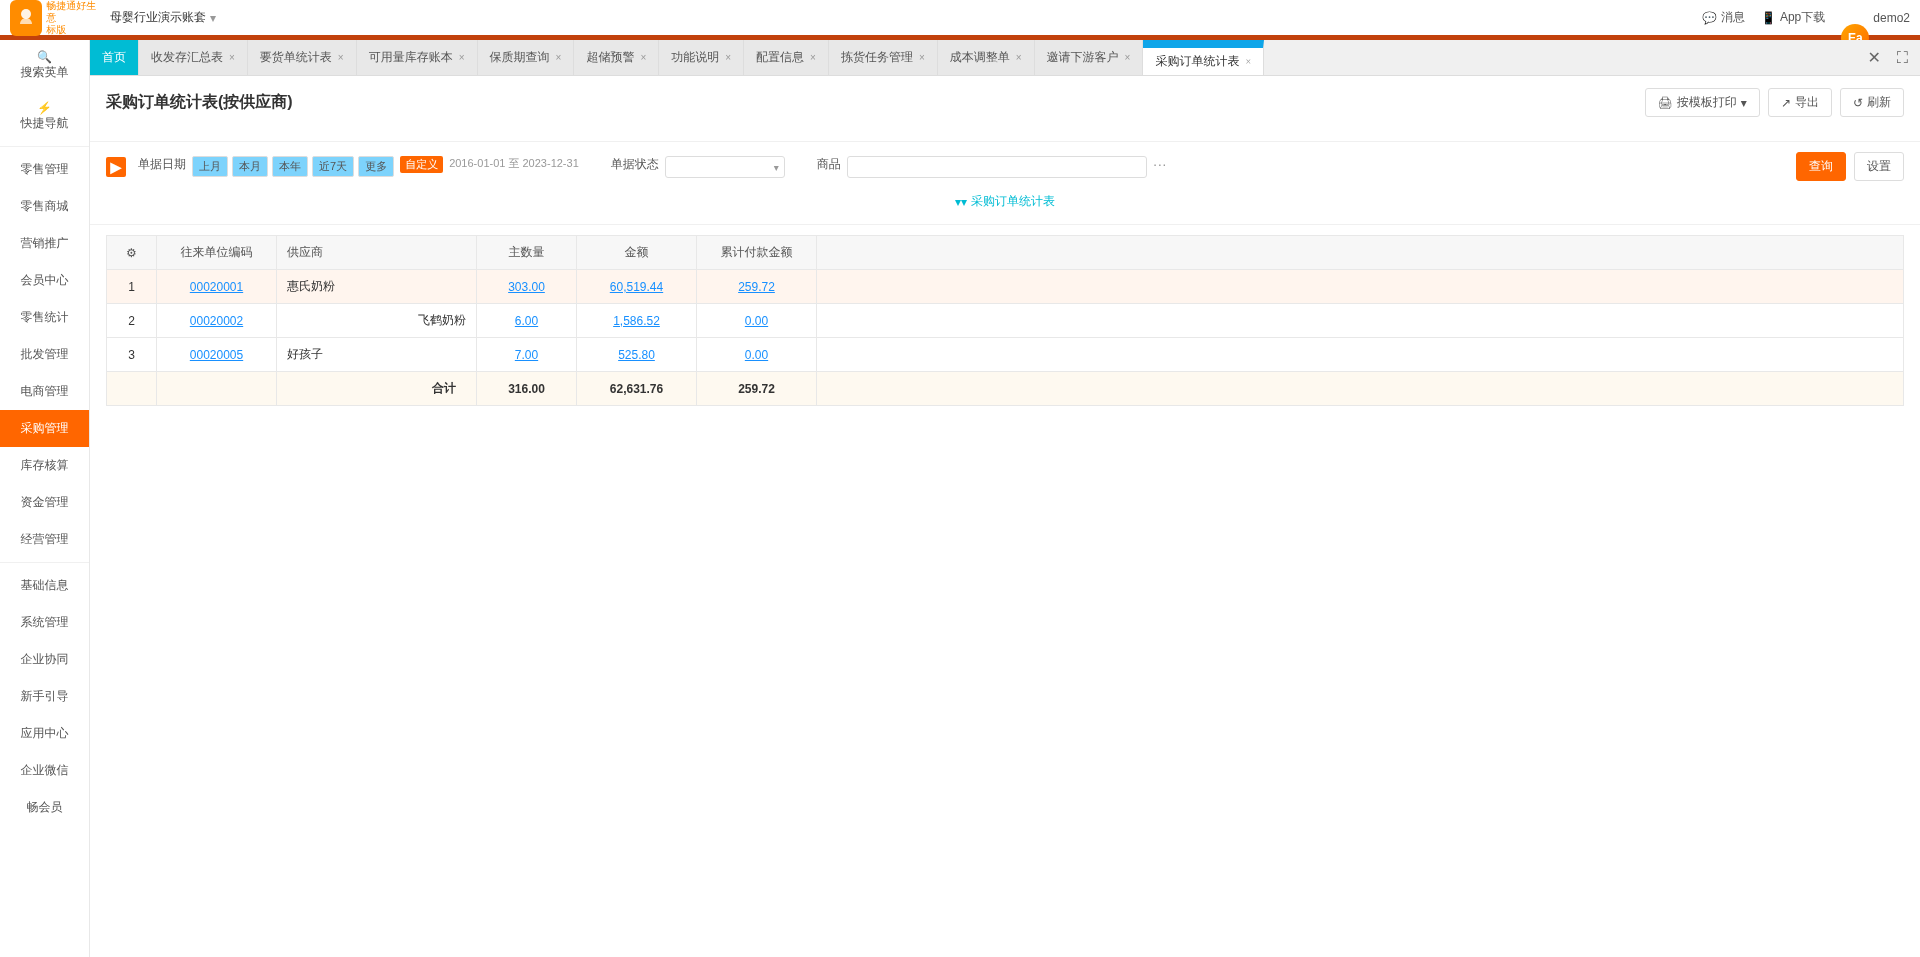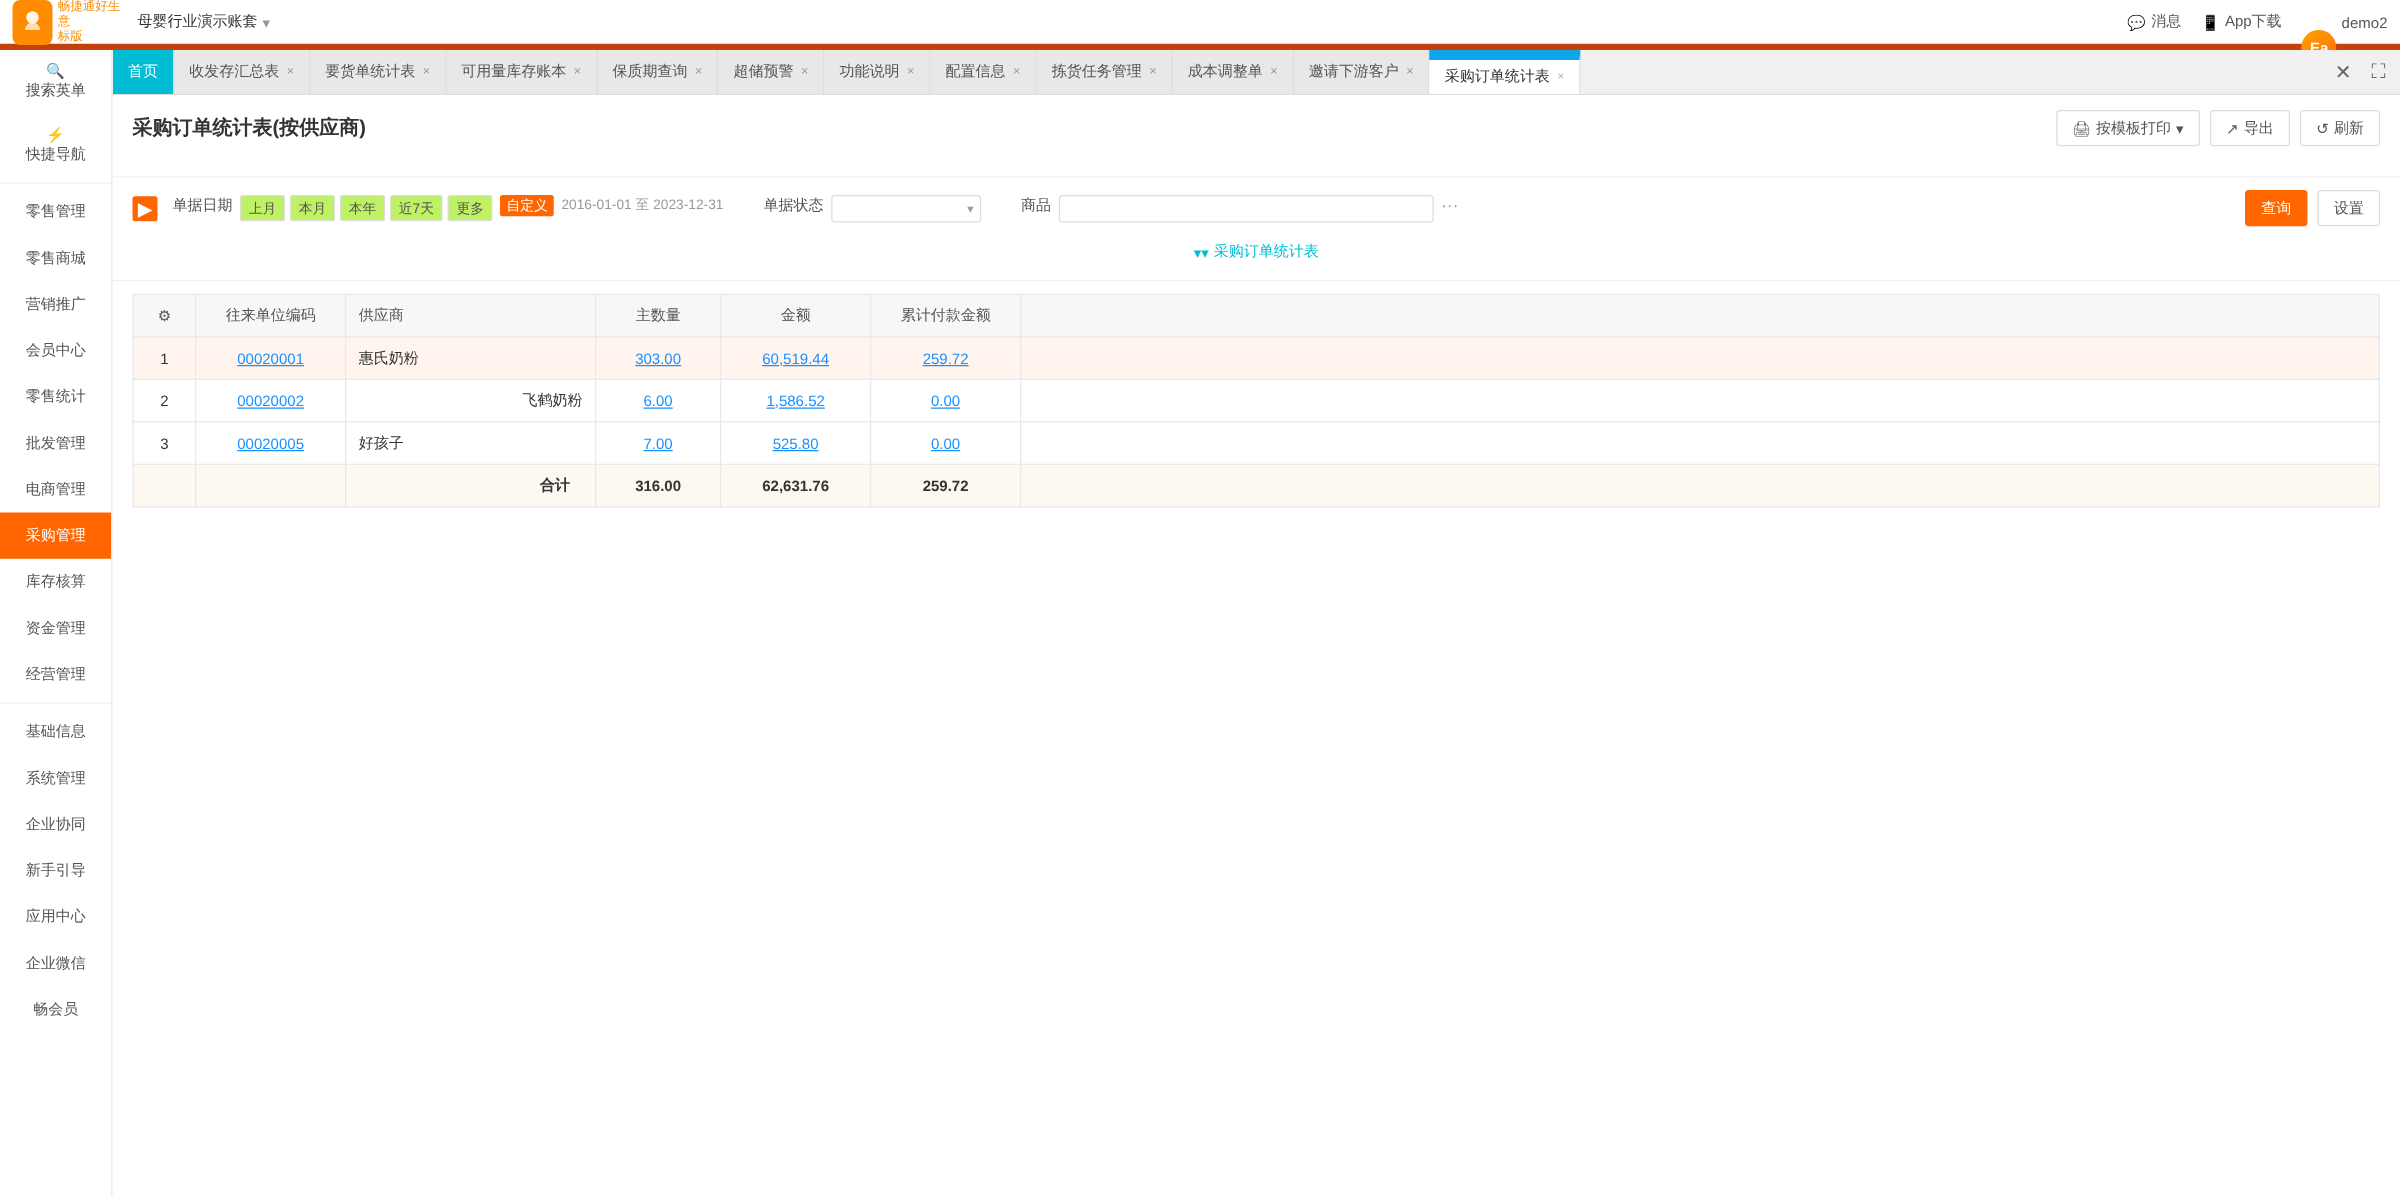--- a/index.html
+++ b/index.html
@@ -43,21 +43,21 @@
     .btn { padding: 5px 12px; border-radius: 3px; border: 1px solid #ddd; background: #fff; cursor: pointer; font-size: 12px; display: flex; align-items: center; gap: 4px; }
     .btn-primary { background: #ff6600; color: #fff; border-color: #ff6600; }
     .btn-default { color: #555; }
 
     
     .filter-area { padding: 10px 16px; background: #fff; border-bottom: 1px solid #f0f0f0; }
     .filter-row { display: flex; align-items: center; gap: 12px; flex-wrap: wrap; }
     .filter-item { display: flex; align-items: flex-start; gap: 6px; font-size: 12px; }
     .filter-label { color: #555; white-space: nowrap; }
     .date-shortcuts { display: flex; gap: 4px; }
-    .date-shortcut { padding: 2px 6px; border: 1px solid #ddd; border-radius: 2px; cursor: pointer; font-size: 11px; color: #555; background: #bef264; }
+    .date-shortcut { padding: 2px 6px; border: 1px solid #ddd; border-radius: 2px; cursor: pointer; font-size: 11px; color: #555; background: #7dd3fc; }
     .date-range { font-size: 11px; color: #999; }
     .custom-badge { background: #ff6600; color: #fff; padding: 1px 5px; border-radius: 2px; font-size: 11px; }
     .select-input { border: 1px solid #ddd; border-radius: 3px; padding: 3px 24px 3px 8px; font-size: 12px; background: #fff; color: #555; cursor: pointer; appearance: none; position: relative; min-width: 120px; }
     .select-wrapper { position: relative; display: inline-block; }
     .select-wrapper::after { content: '▾'; position: absolute; right: 6px; top: 50%; transform: translateY(-50%); color: #999; pointer-events: none; font-size: 10px; }
     .text-input { border: 1px solid #ddd; border-radius: 3px; padding: 3px 8px; font-size: 12px; min-width: 200px; }
     .expand-btn { display: flex; align-items: center; gap: 4px; color: #00bcd4; cursor: pointer; font-size: 12px; padding: 4px 0; }
     .toggle-btn { width: 20px; height: 20px; background: #ff6600; color: #fff; border: none; cursor: pointer; font-size: 14px; font-weight: bold; border-radius: 2px; display: flex; align-items: center; justify-content: center; }
 
     

